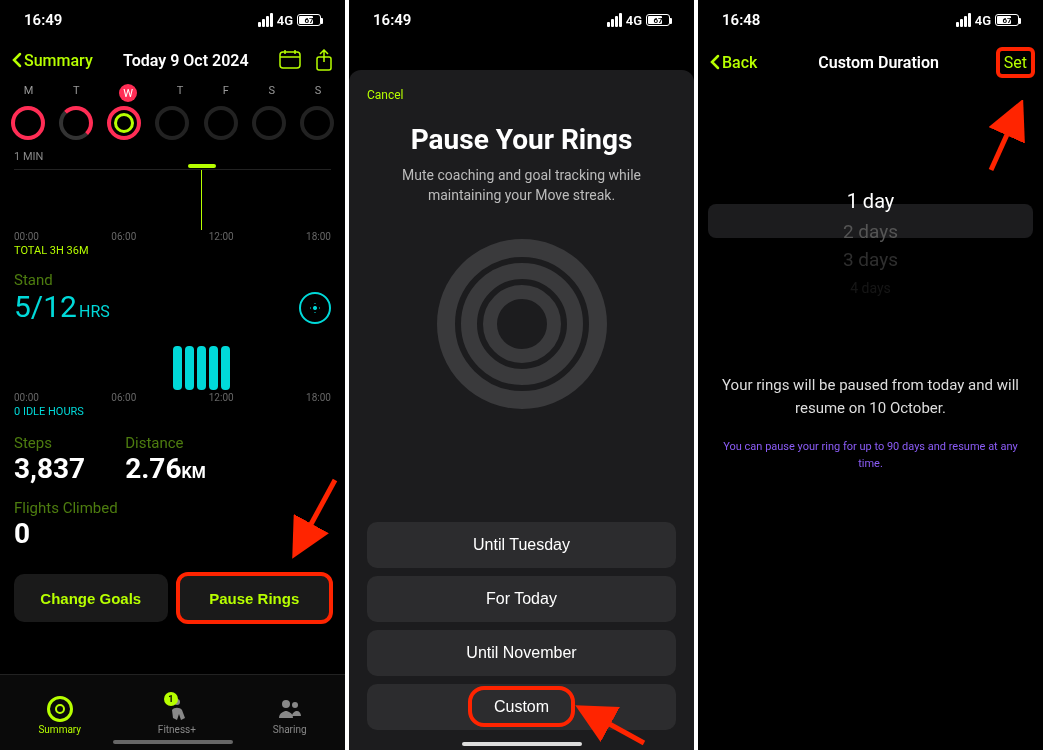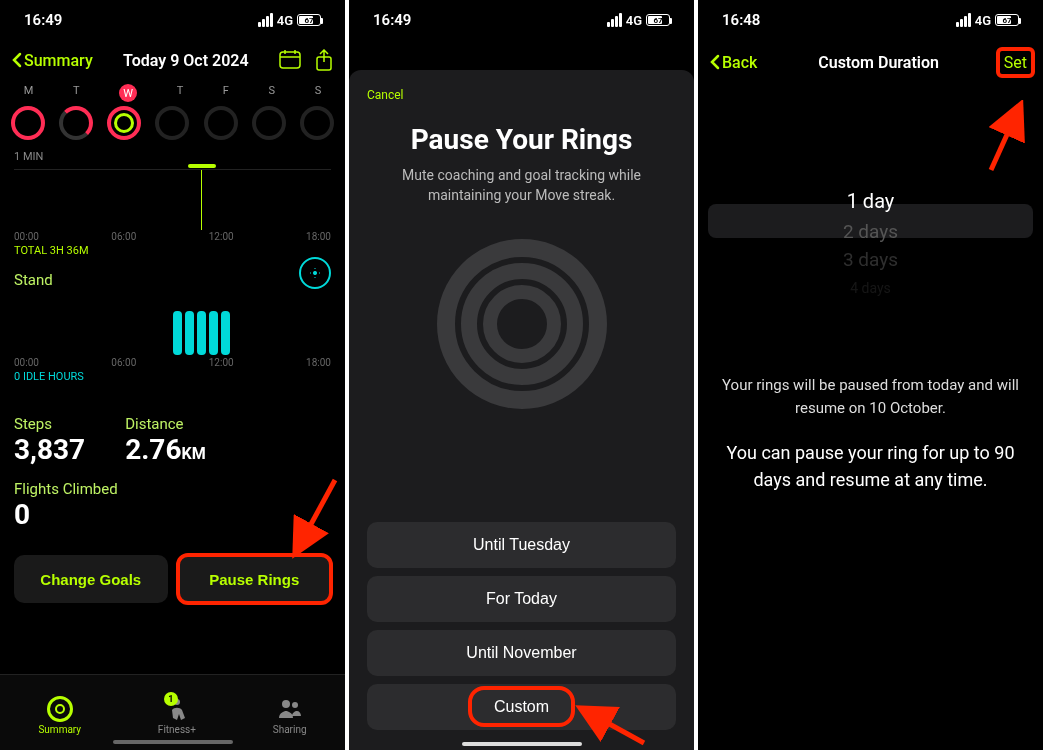--- a/index.html
+++ b/index.html
@@ -58,22 +58,22 @@
   .s1-label{font-size:11px;color:#888;margin-top:2px}
   .chart-axis{display:flex;justify-content:space-between;font-size:10px;color:#666;margin-top:2px}
   .bar-area{height:60px;position:relative;margin-top:6px;border-top:1px solid #222}
   .bar-line{position:absolute;left:59%;top:0;width:1px;height:60px;background:#b7ff00}
   .bar-marker{position:absolute;left:55%;top:-6px;width:28px;height:4px;background:#b7ff00;border-radius:2px}
   .stand-val{font-size:30px;font-weight:400;color:#00d9d9;display:flex;align-items:baseline;gap:2px}
   .stand-val .unit{font-size:16px}
   .stand-plus{width:32px;height:32px;border:2px solid #00d9d9;border-radius:50%;color:#00d9d9;display:flex;align-items:center;justify-content:center;float:right;margin-top:-32px}
   .stand-bars{display:flex;gap:3px;align-items:flex-end;height:60px;margin-top:6px;padding-left:50%}
   .stand-bars i{width:9px;height:44px;background:#00d9d9;border-radius:4px}
-  .two-col{display:flex;gap:40px;margin-top:28px}
-  .metric-label{font-size:15px;color:#bef264}
+  .two-col{display:flex;gap:40px;margin-top:12px}
+  .metric-label{font-size:15px;color:#4d7c0f}
   .metric-val{font-size:28px;font-weight:700}
   .metric-val .unit{font-size:16px}
   .s1-buttons{display:flex;gap:10px;padding:14px;margin-top:6px}
   .s1-btn{flex:1;background:#1a1a1a;border:none;color:#b7ff00;font-size:15px;font-weight:600;height:48px;border-radius:10px}
   .highlight{outline:4px solid #ff2400;outline-offset:-2px}
   .tabbar{position:absolute;bottom:0;left:0;right:0;height:76px;background:#0a0a0a;display:flex;justify-content:space-around;align-items:center;padding-top:6px;border-top:1px solid #222}
   .tab{display:flex;flex-direction:column;align-items:center;gap:2px;font-size:10px;color:#888;position:relative}
   .tab.active{color:#b7ff00}
   .tab-icon{width:26px;height:26px;border-radius:50%;border:3px solid currentColor;position:relative}
   .tab-icon::after{content:"";position:absolute;inset:5px;border-radius:50%;border:2px solid currentColor}
@@ -96,21 +96,21 @@
   
   .s3-header{display:flex;align-items:center;justify-content:space-between;padding:8px 12px;height:44px}
   .s3-title{font-weight:600;font-size:16px}
   .set-btn{color:#b7ff00;font-size:16px;font-weight:400}
   .set-wrap{outline:4px solid #ff2400;padding:2px 4px;border-radius:2px}
   .picker{height:110px;margin-top:100px;position:relative;text-align:center}
   .picker .sel-row{position:absolute;left:10px;right:10px;top:20px;height:34px;background:#1c1c1e;border-radius:8px}
   .picker-item{position:relative;font-size:19px;line-height:28px;color:#555}
   .picker-item.selected{color:#fff;font-size:20px;line-height:34px;margin-top:20px}
   .s3-msg{text-align:center;font-size:15px;color:#ddd;margin:80px 20px 0;line-height:1.5}
-  .s3-note{text-align:center;font-size:18px;color:#ffffff;margin:20px 24px 0;line-height:1.5}
+  .s3-note{text-align:center;font-size:11px;color:#8b5cf6;margin:20px 24px 0;line-height:1.5}
 
   
   .arr{position:absolute;pointer-events:none}
 </style>
 </head>
 <body>
 
 <div class="phone">
   <div class="status-bar">
     <span>16:49</span>
@@ -180,20 +180,24 @@
       <span>00:00</span>
         <span>06:00</span>
         <span>12:00</span>
         <span>18:00</span>
     </div>
     <div class="s1-label" style="color:#b7ff00">TOTAL 3H 36M</div>
   </div>
 
   <div class="s1-section">
     <div class="metric-label" style="margin-top:10px">Stand</div>
+    <div class="stand-val">
+        <span>5/12</span>
+        <span class="unit">HRS</span>
+      </div>
     <div class="stand-plus">
       <svg width="14" height="14">
           <circle cx="7" cy="7" r="2" fill="#00d9d9"></circle>
           <path d="M7 2v10M2 7h10" stroke="#00d9d9" stroke-width="1" stroke-dasharray="1 2"></path>
         </svg>
     </div>
     <div class="stand-bars">
         <i></i>
         <i></i>
         <i></i>

